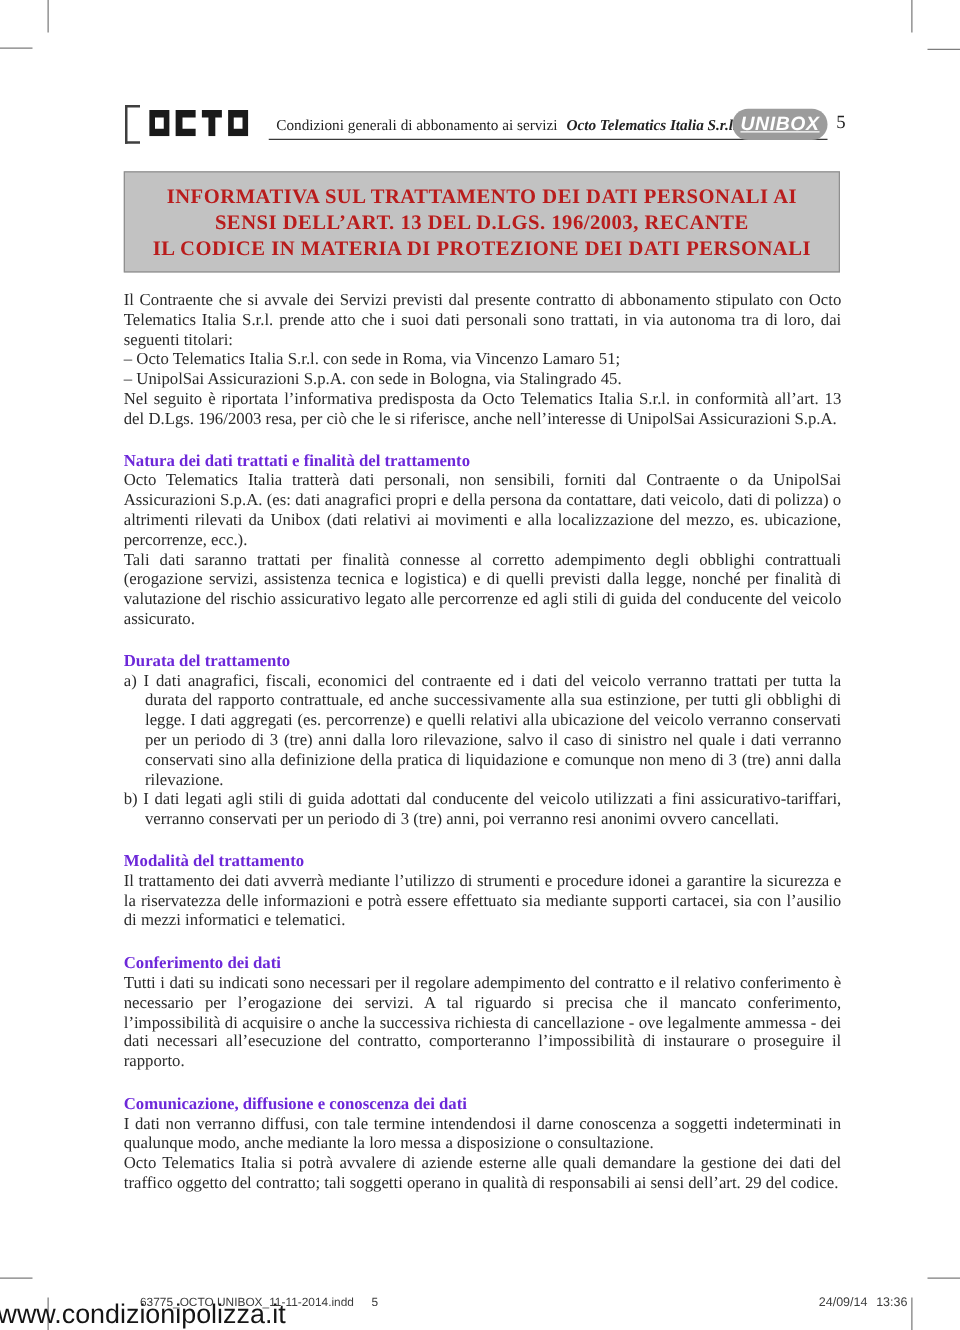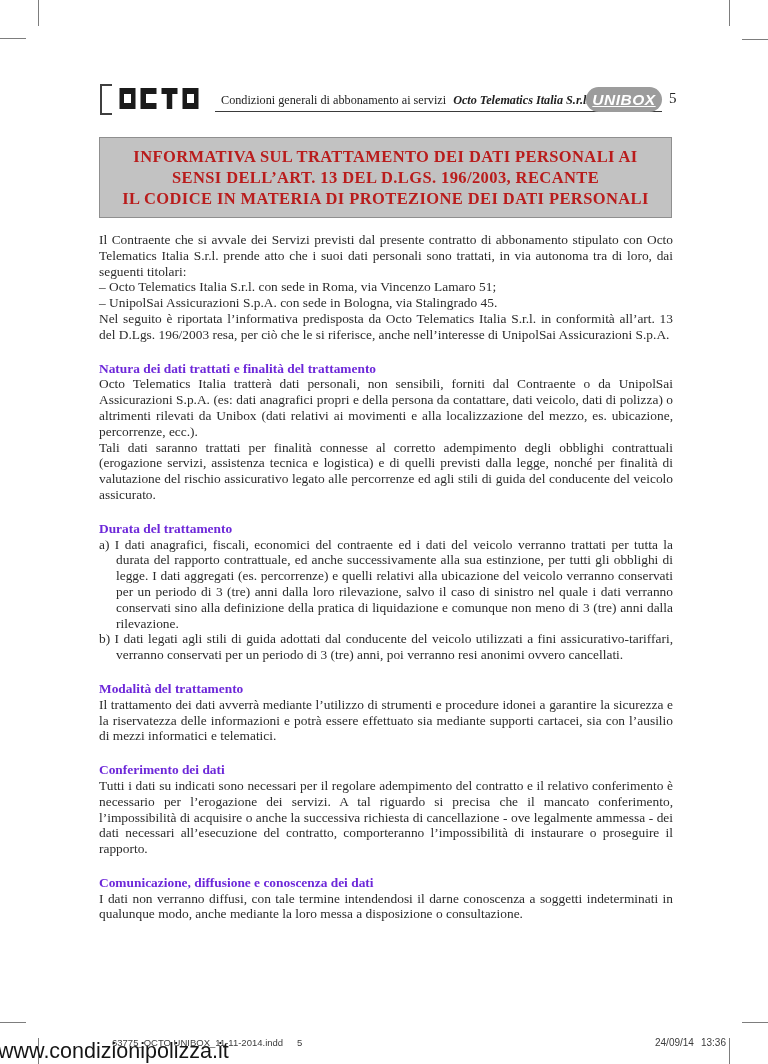--- a/index.html
+++ b/index.html
@@ -111,20 +111,21 @@
     </div>
 
     <div>
       <div class="heading">Conferimento dei dati</div>
       <div class="para">Tutti i dati su indicati sono necessari per il regolare adempimento del contratto e il relativo conferimento è necessario per l’erogazione dei servizi. A tal riguardo si precisa che il mancato conferimento, l’impossibilità di acquisire o anche la successiva richiesta di cancellazione - ove legalmente ammessa - dei dati necessari all’esecuzione del contratto, comporteranno l’impossibilità di instaurare o proseguire il rapporto.</div>
     </div>
 
     <div>
       <div class="heading">Comunicazione, diffusione e conoscenza dei dati</div>
       <div class="para">I dati non verranno diffusi, con tale termine intendendosi il darne conoscenza a soggetti indeterminati in qualunque modo, anche mediante la loro messa a disposizione o consultazione.</div>
+      <div class="para">Octo Telematics Italia si potrà avvalere di aziende esterne alle quali demandare la gestione dei dati del traffico oggetto del contratto; tali soggetti operano in qualità di responsabili ai sensi dell’art. 29 del codice.</div>
     </div>
 
   </div>
 
   <div class="footer-filename">
     <span>63775_OCTO UNIBOX_11-11-2014.indd</span><span class="sheet">5</span>
   </div>
   <div class="footer-datetime">
     <span>24/09/14</span><span class="time">13:36</span>
   </div>

